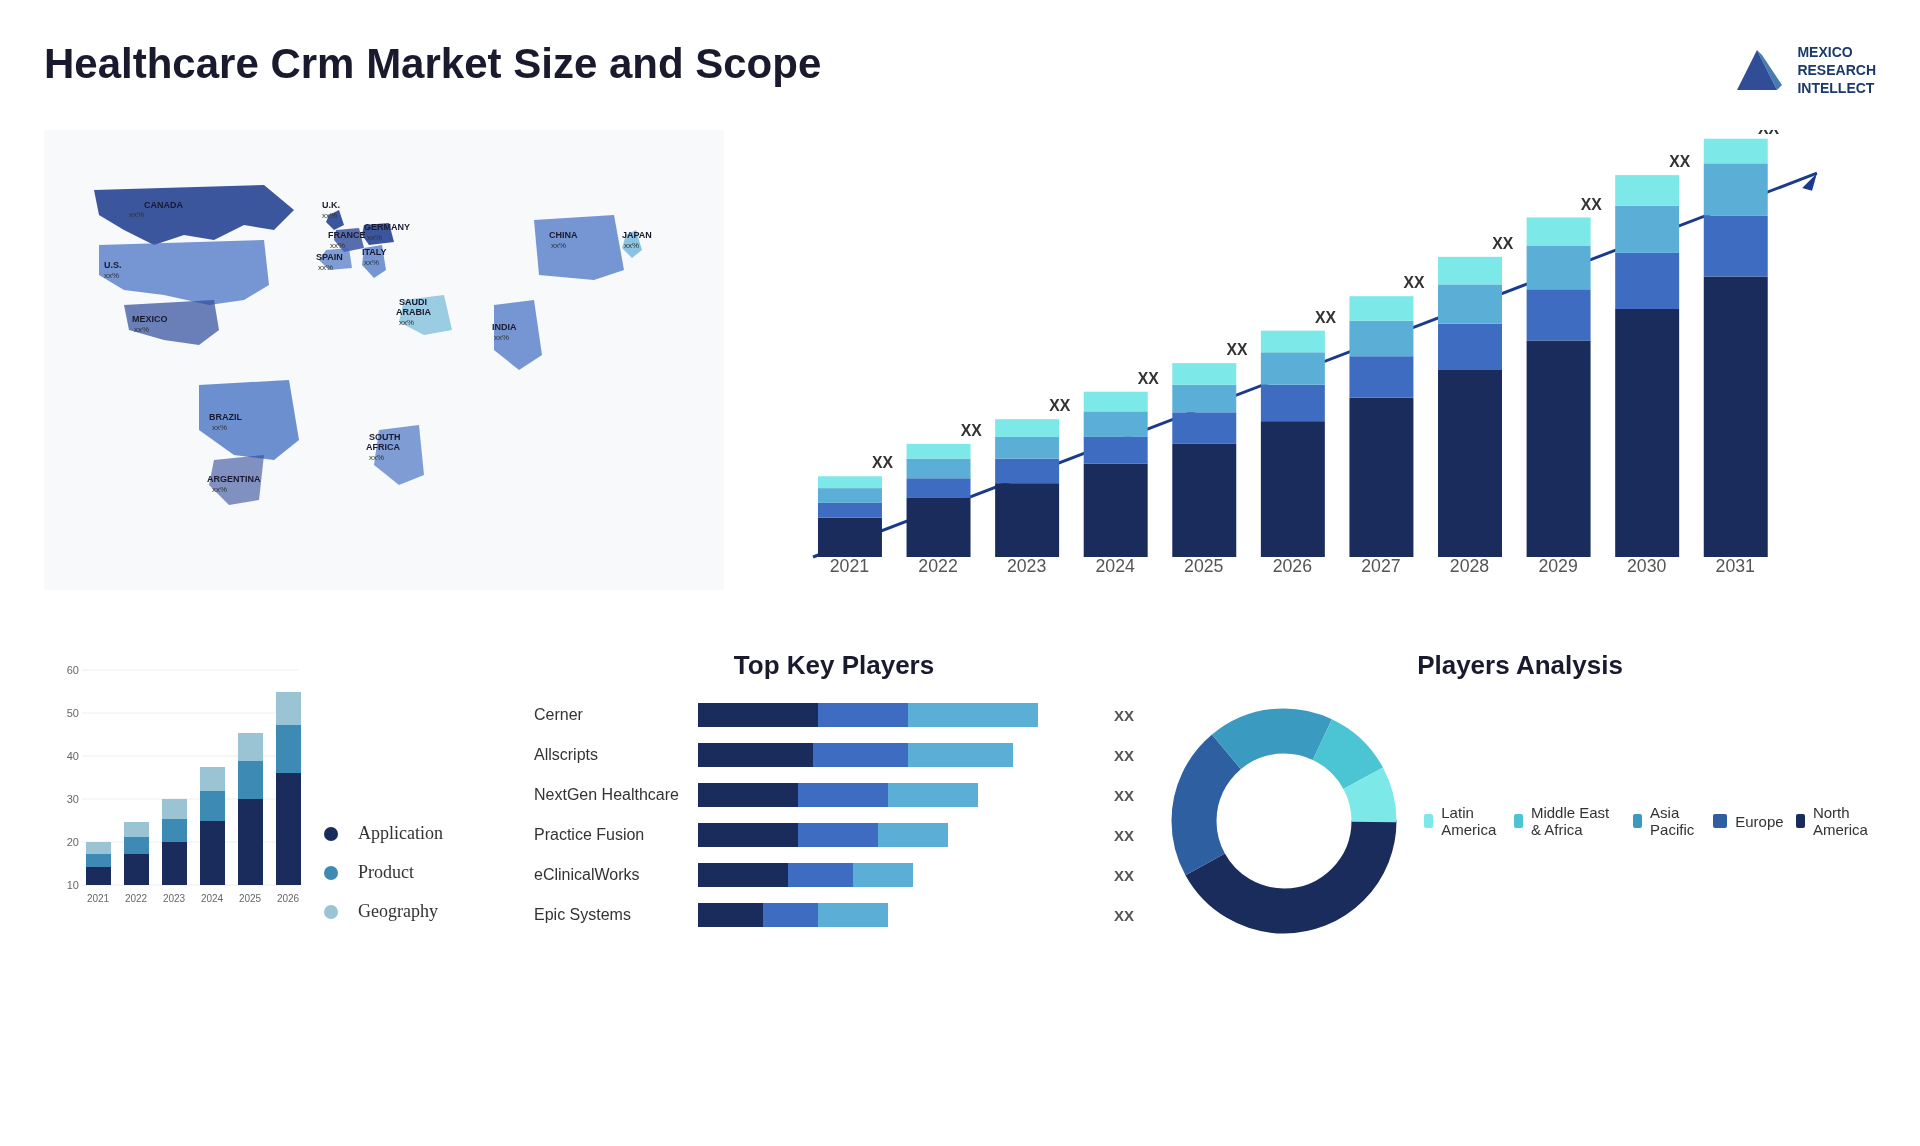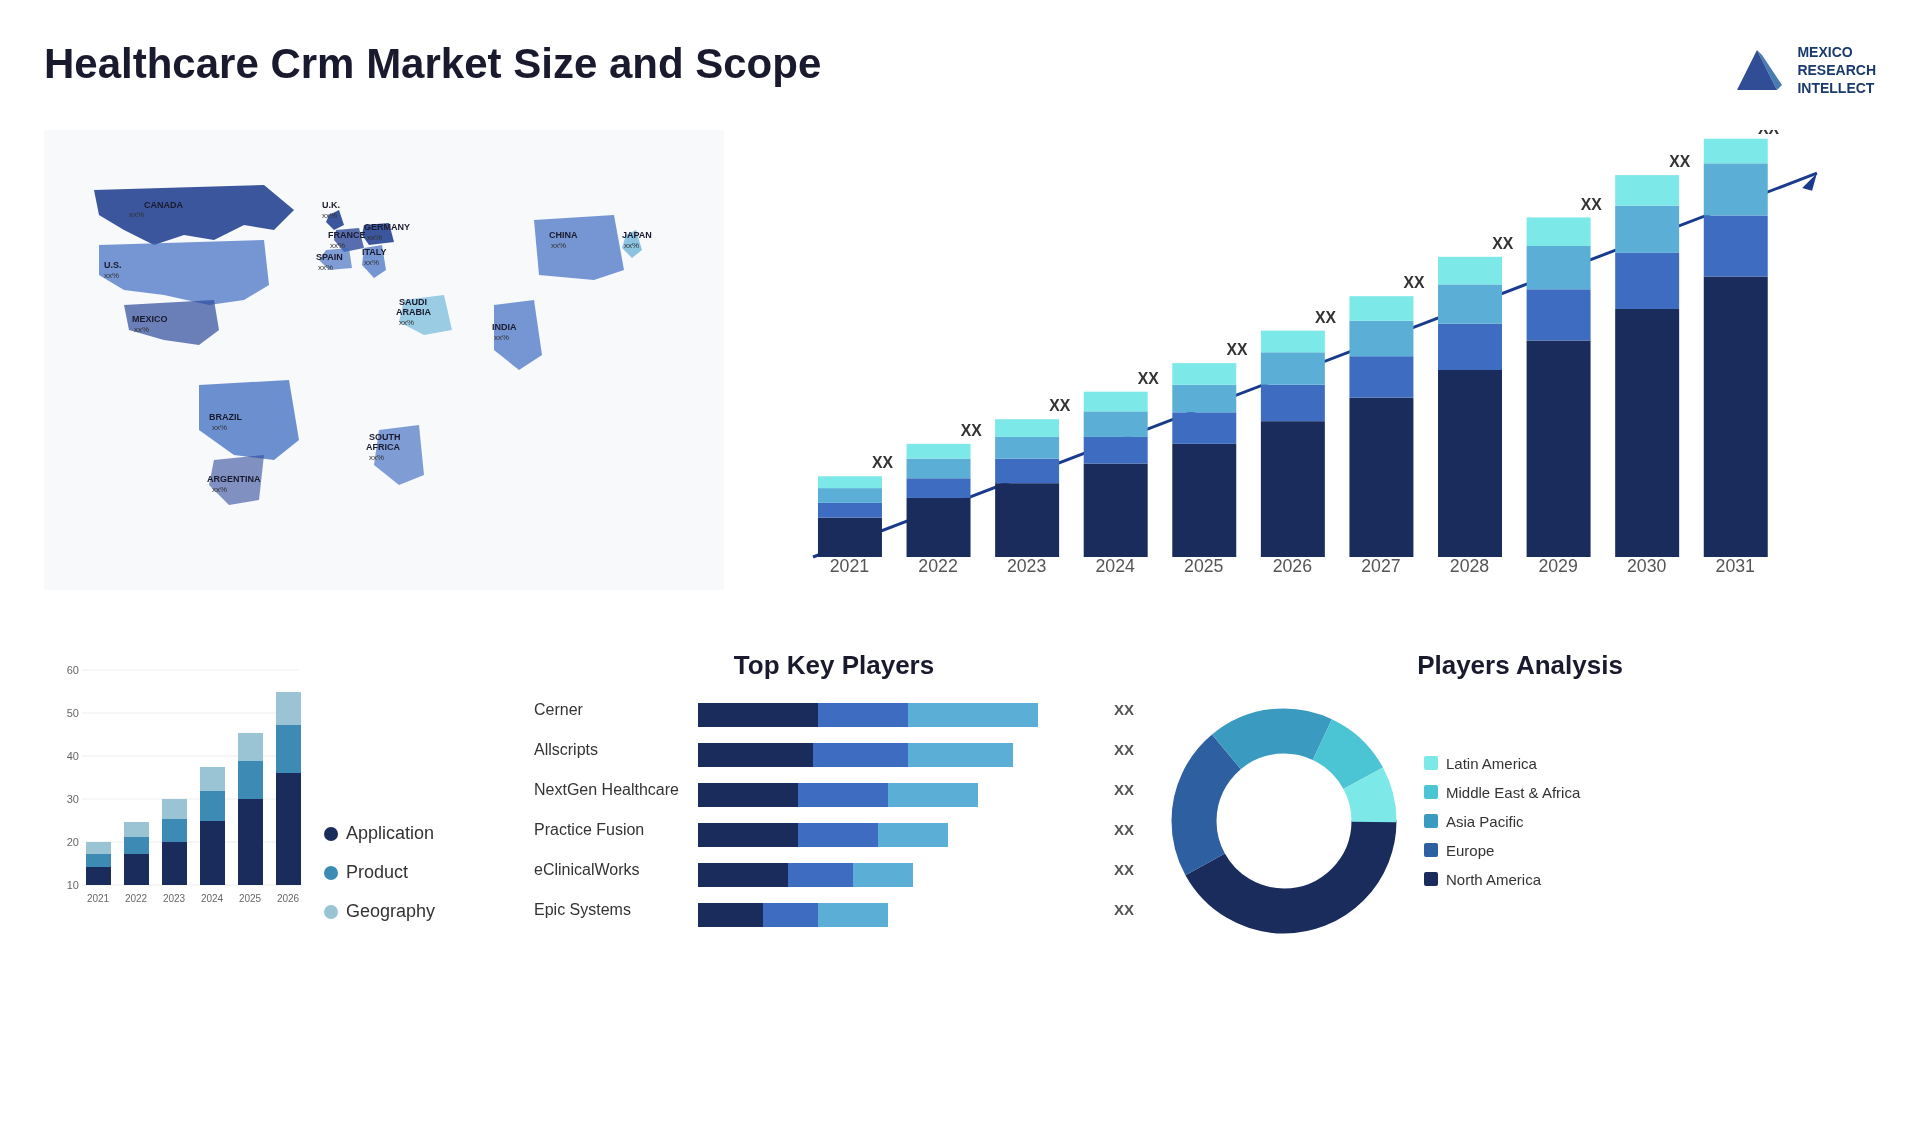--- a/index.html
+++ b/index.html
@@ -91,37 +91,39 @@
     .seg-legend {
       flex: 1;
       display: flex;
       flex-direction: column;
       gap: 18px;
       justify-content: center;
     }
     .legend-item {
       display: flex;
       align-items: center;
-      gap: 8px;
+      gap: 20px;
       font-size: 18px;
       color: #333;
+      font-family: Liberation Serif, serif;
     }
     .legend-dot {
       width: 14px;
       height: 14px;
       border-radius: 50%;
     }
     
     .players-list {
       display: flex;
       flex-direction: column;
       gap: 12px;
     }
     .player-row {
       display: flex;
+      align-items: center;
       gap: 4px;
     }
     .player-name {
       font-size: 16px;
       color: #333;
       width: 160px;
       flex-shrink: 0;
     }
     .player-bar-container {
       flex: 1;
@@ -136,21 +138,21 @@
     }
     
     .donut-container {
       display: flex;
       align-items: center;
       gap: 20px;
     }
     .donut-legend {
       flex: 1;
       display: flex;
-      flex-direction: column;
+      flex-direction: row;
       gap: 12px;
     }
     .donut-legend-item {
       display: flex;
       align-items: center;
       gap: 8px;
       font-size: 15px;
       color: #333;
     }
     .donut-legend-dot {

